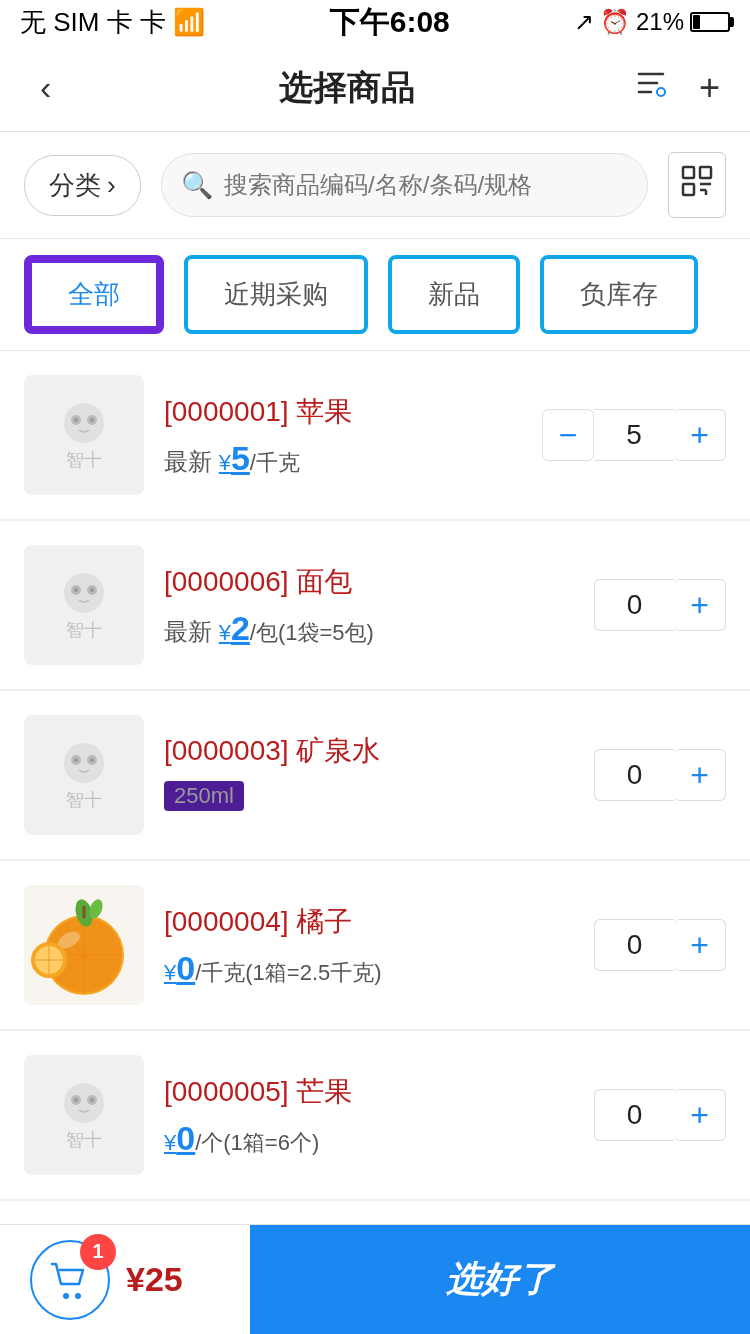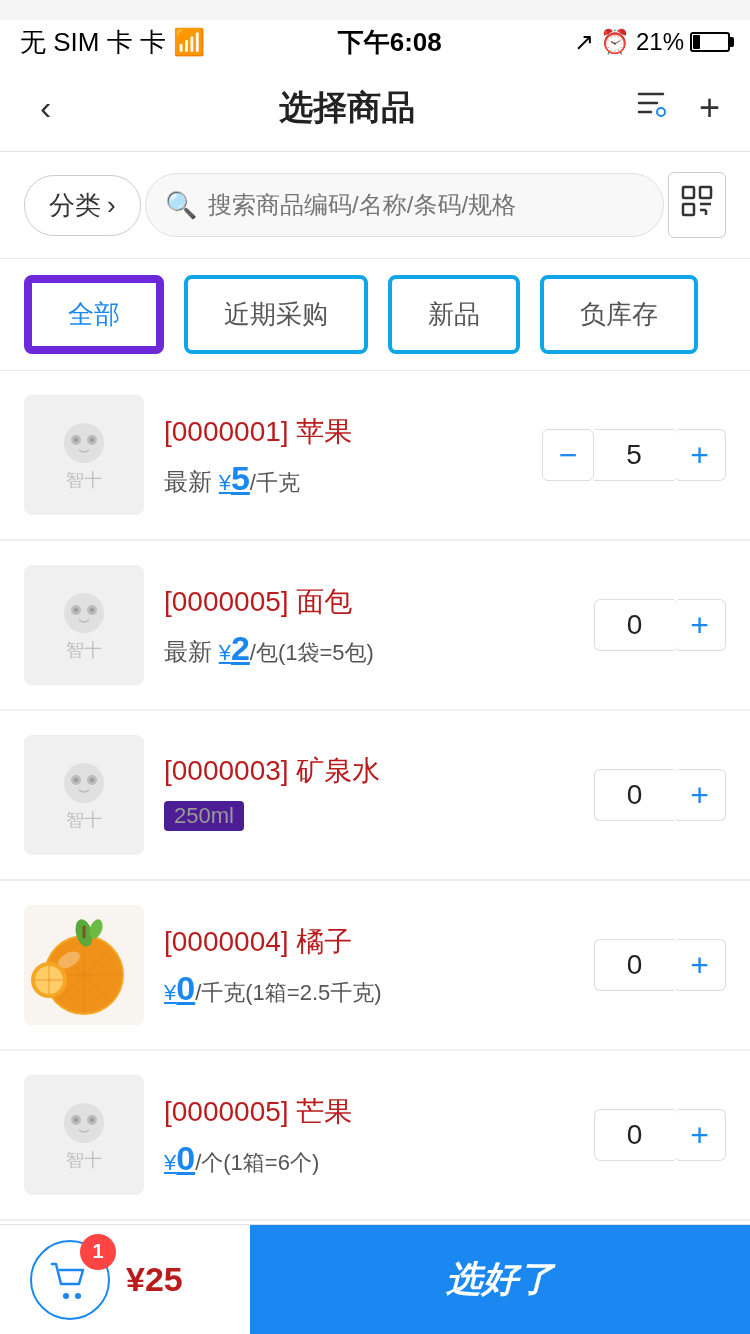--- a/index.html
+++ b/index.html
@@ -16,24 +16,23 @@
     
     .status-bar {
       background: #fff;
       height: 44px;
       display: flex;
       align-items: center;
       justify-content: space-between;
       padding: 0 20px;
       font-size: 28px;
       font-weight: 500;
-      margin-top: 20px;
     }
     .status-left { font-size: 26px; color: #000; }
-    .status-center { font-size: 26px; font-weight: 600; color: #000; }
+    .status-center { font-size: 30px; font-weight: 600; color: #000; }
     .status-right { font-size: 24px; color: #000; display: flex; align-items: center; gap: 6px; }
     .battery-icon {
       display: inline-block; width: 40px; height: 20px;
       border: 2px solid #000; border-radius: 3px; position: relative;
       vertical-align: middle;
     }
     .battery-icon::after {
       content: ''; position: absolute; right: -6px; top: 50%; transform: translateY(-50%);
       width: 4px; height: 10px; background: #000; border-radius: 0 2px 2px 0;
     }
@@ -73,21 +72,21 @@
       color: #333;
       cursor: pointer;
     }
 
     
     .filter-bar {
       background: #fff;
       padding: 20px 24px;
       display: flex;
       align-items: center;
-      gap: 4px;
+      gap: 20px;
       border-bottom: 1px solid #e8e8e8;
     }
     .category-btn {
       border: 1px solid #ccc;
       border-radius: 30px;
       padding: 12px 24px;
       font-size: 26px;
       color: #333;
       background: #fff;
       white-space: nowrap;
@@ -438,21 +437,21 @@
           <circle cx="22" cy="22" r="5" fill="#bbb"></circle>
           <circle cx="38" cy="22" r="5" fill="#bbb"></circle>
           <circle cx="22" cy="22" r="2" fill="#999"></circle>
           <circle cx="38" cy="22" r="2" fill="#999"></circle>
           <path d="M25 32 Q30 36 35 32" stroke="#bbb" stroke-width="1.5" fill="none"></path>
         </svg>
         <span style="font-size:18px;color:#c0c0c0;">智十</span>
       </div>
     </div>
     <div class="product-info">
-      <div class="product-name">[0000005] 面包</div>
+      <div class="product-name">[0000006] 面包</div>
       <div class="product-price">
         <span class="price-label">最新 </span>
         <span class="currency">¥</span><span class="price-num">2</span><span class="price-unit">/包(1袋=5包)</span>
       </div>
     </div>
     <div class="qty-control">
       <input class="qty-input" type="text" value="0" style="border-left: 1px solid rgb(221, 221, 221); border-radius: 6px 0px 0px 6px;">
       <button class="qty-btn qty-plus">+</button>
     </div>
   </div>

